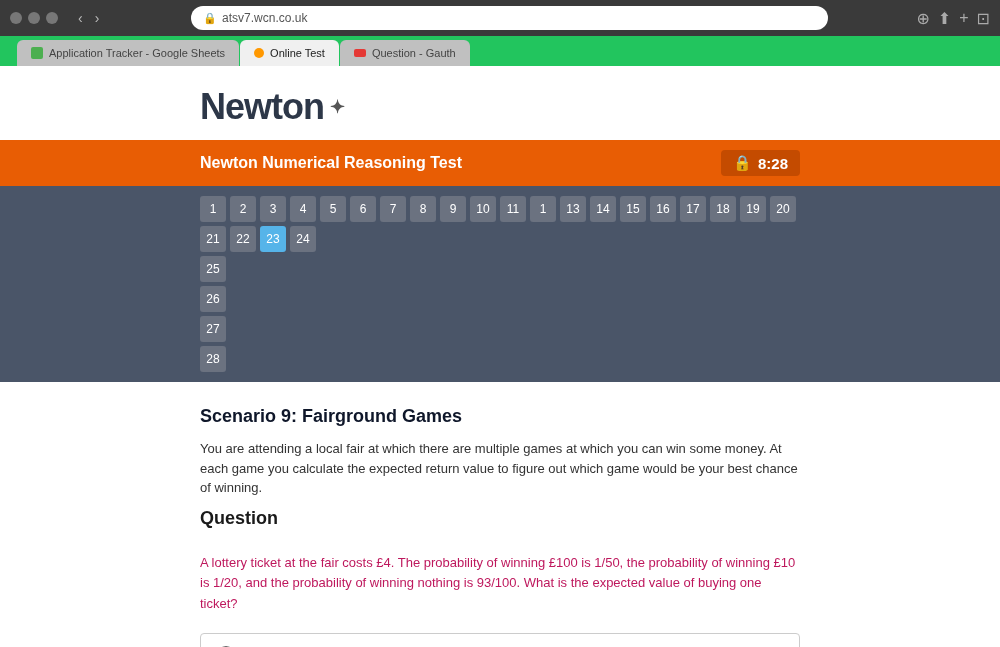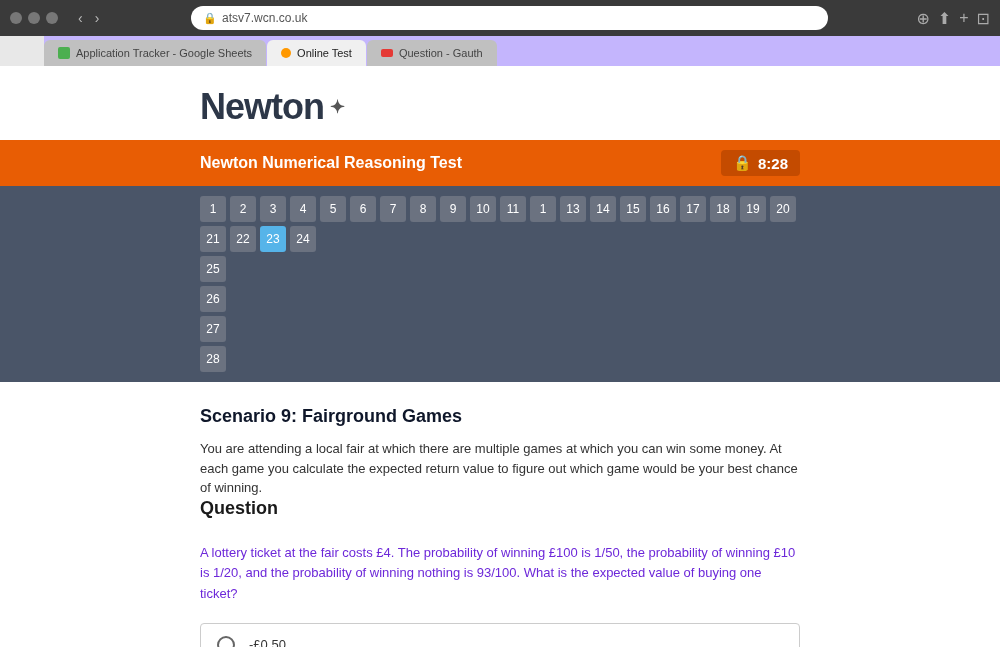--- a/index.html
+++ b/index.html
@@ -7,21 +7,21 @@
 
     
     .browser-chrome { background: #e8e8e8; width: 1000px; }
     .browser-titlebar { background: #3a3a3a; height: 36px; display: flex; align-items: center; padding: 0 10px; gap: 8px; }
     .browser-controls { display: flex; gap: 6px; align-items: center; }
     .browser-btn { width: 12px; height: 12px; border-radius: 50%; background: #777; border: none; }
     .nav-arrows { display: flex; gap: 4px; color: #aaa; font-size: 14px; margin-left: 8px; }
     .nav-arrow { color: #bbb; cursor: pointer; background: none; border: none; font-size: 14px; padding: 2px 4px; }
     .address-bar { flex: 1; background: white; border-radius: 20px; height: 24px; display: flex; align-items: center; padding: 0 12px; font-size: 12px; color: #555; margin: 0 80px; }
     .address-lock { color: #777; margin-right: 5px; font-size: 11px; }
-    .browser-tabs { background: #c4b5fd; height: 30px; display: flex; align-items: flex-end; padding: 0 0; gap: 1px; margin-left: 44px; }
+    .browser-tabs { background: #22c55e; height: 30px; display: flex; align-items: flex-end; padding: 0 17px; gap: 1px; }
     .browser-tab { height: 26px; padding: 0 14px; font-size: 11px; display: flex; align-items: center; gap: 6px; border-radius: 6px 6px 0 0; background: #c0c0c0; color: #444; cursor: pointer; white-space: nowrap; }
     .browser-tab.active { background: #f0f0f0; color: #222; }
     .tab-favicon { width: 12px; height: 12px; display: inline-block; }
     .tab-favicon.green { background: #4caf50; border-radius: 2px; }
     .tab-favicon.orange { background: #ff9800; border-radius: 50%; width: 10px; height: 10px; }
     .tab-favicon.red { background: #e53935; border-radius: 2px; width: 12px; height: 8px; }
 
     
     .page { background: white; min-height: 580px; }
 
@@ -36,23 +36,23 @@
 
     
     .question-nav { background: #4a5568; padding: 10px 200px; }
     .nav-numbers { display: flex; flex-wrap: wrap; gap: 4px; }
     .nav-num { width: 26px; height: 26px; display: flex; align-items: center; justify-content: center; font-size: 12px; color: white; background: #6b7280; border-radius: 3px; cursor: pointer; font-weight: normal; }
     .nav-num.active { background: #56b4e9; color: white; text-align: center; }
 
     
     .main-content { padding: 24px 200px 30px; }
     .scenario-title { font-size: 18px; font-weight: bold; color: #0f172a; margin-bottom: 12px; }
-    .scenario-desc { font-size: 13px; color: #333; line-height: 1.5; margin-bottom: 0; }
+    .scenario-desc { font-size: 13px; color: #333; line-height: 1.5; margin-bottom: 10px; }
     .question-heading { font-size: 18px; font-weight: bold; color: #1a1a1a; margin-bottom: 12px; }
-    .question-text { font-size: 13px; color: #6d28d9; line-height: 1.6; margin-bottom: 18px; margin-top: 24px; }
+    .question-text { font-size: 13px; color: #be185d; line-height: 1.6; margin-bottom: 18px; margin-top: 24px; }
 
     
     .options { display: flex; flex-direction: column; gap: 8px; margin-bottom: 24px; }
     .option { border: 1px solid #ccc; border-radius: 4px; padding: 12px 16px; display: flex; align-items: center; gap: 14px; cursor: pointer; background: white; text-decoration: underline; }
     .radio-circle { width: 18px; height: 18px; border-radius: 50%; border: 2px solid #666; flex-shrink: 0; background: white; }
     .option-label { font-size: 13px; color: #333; }
   </style>
 </head>
 <body>
 

